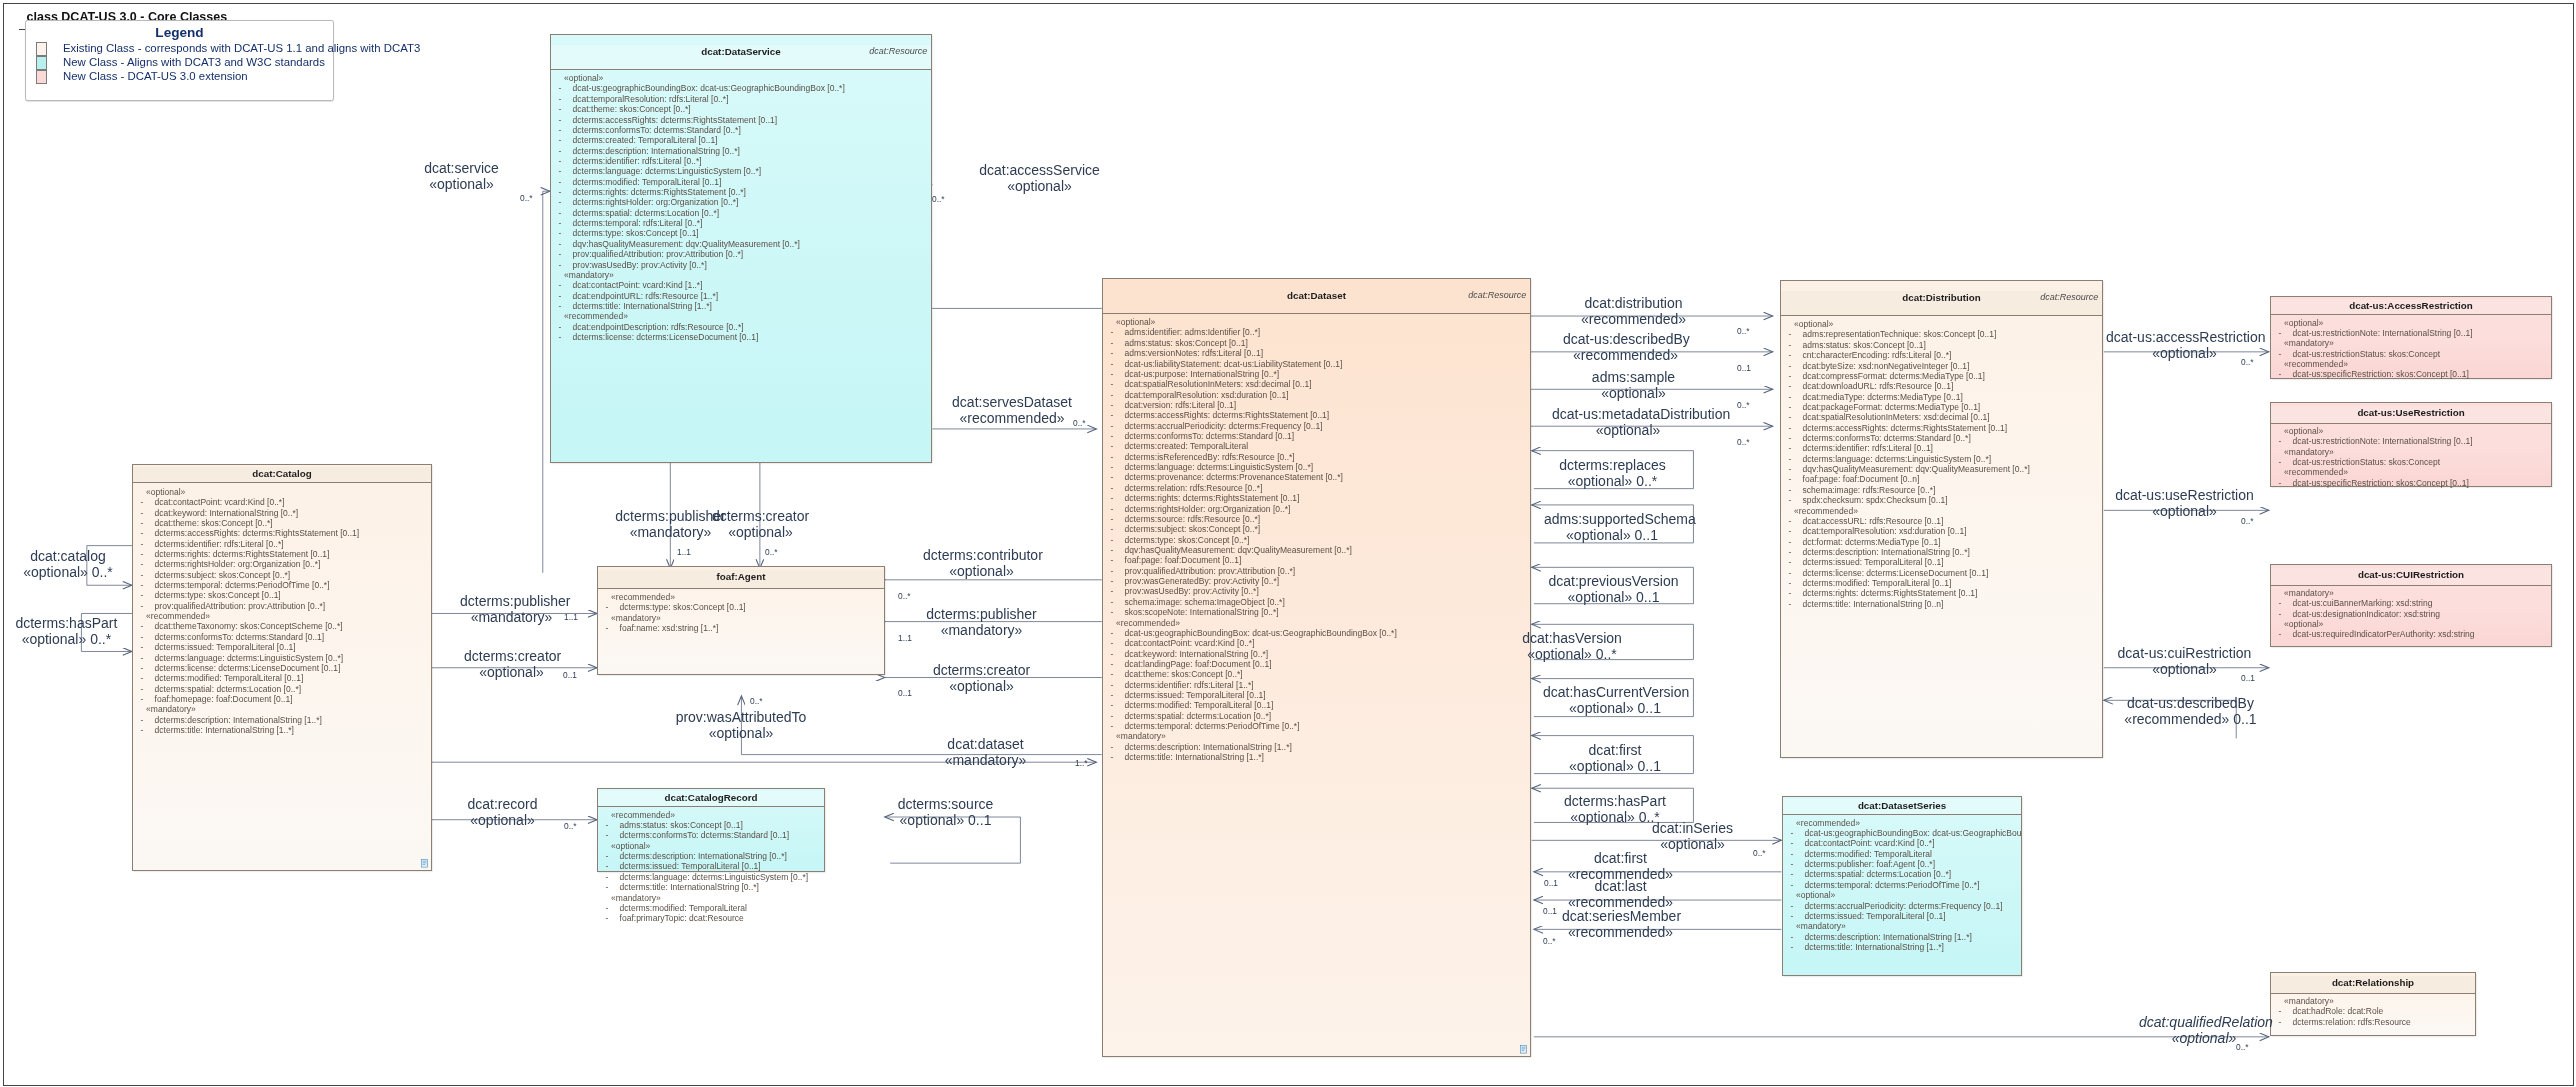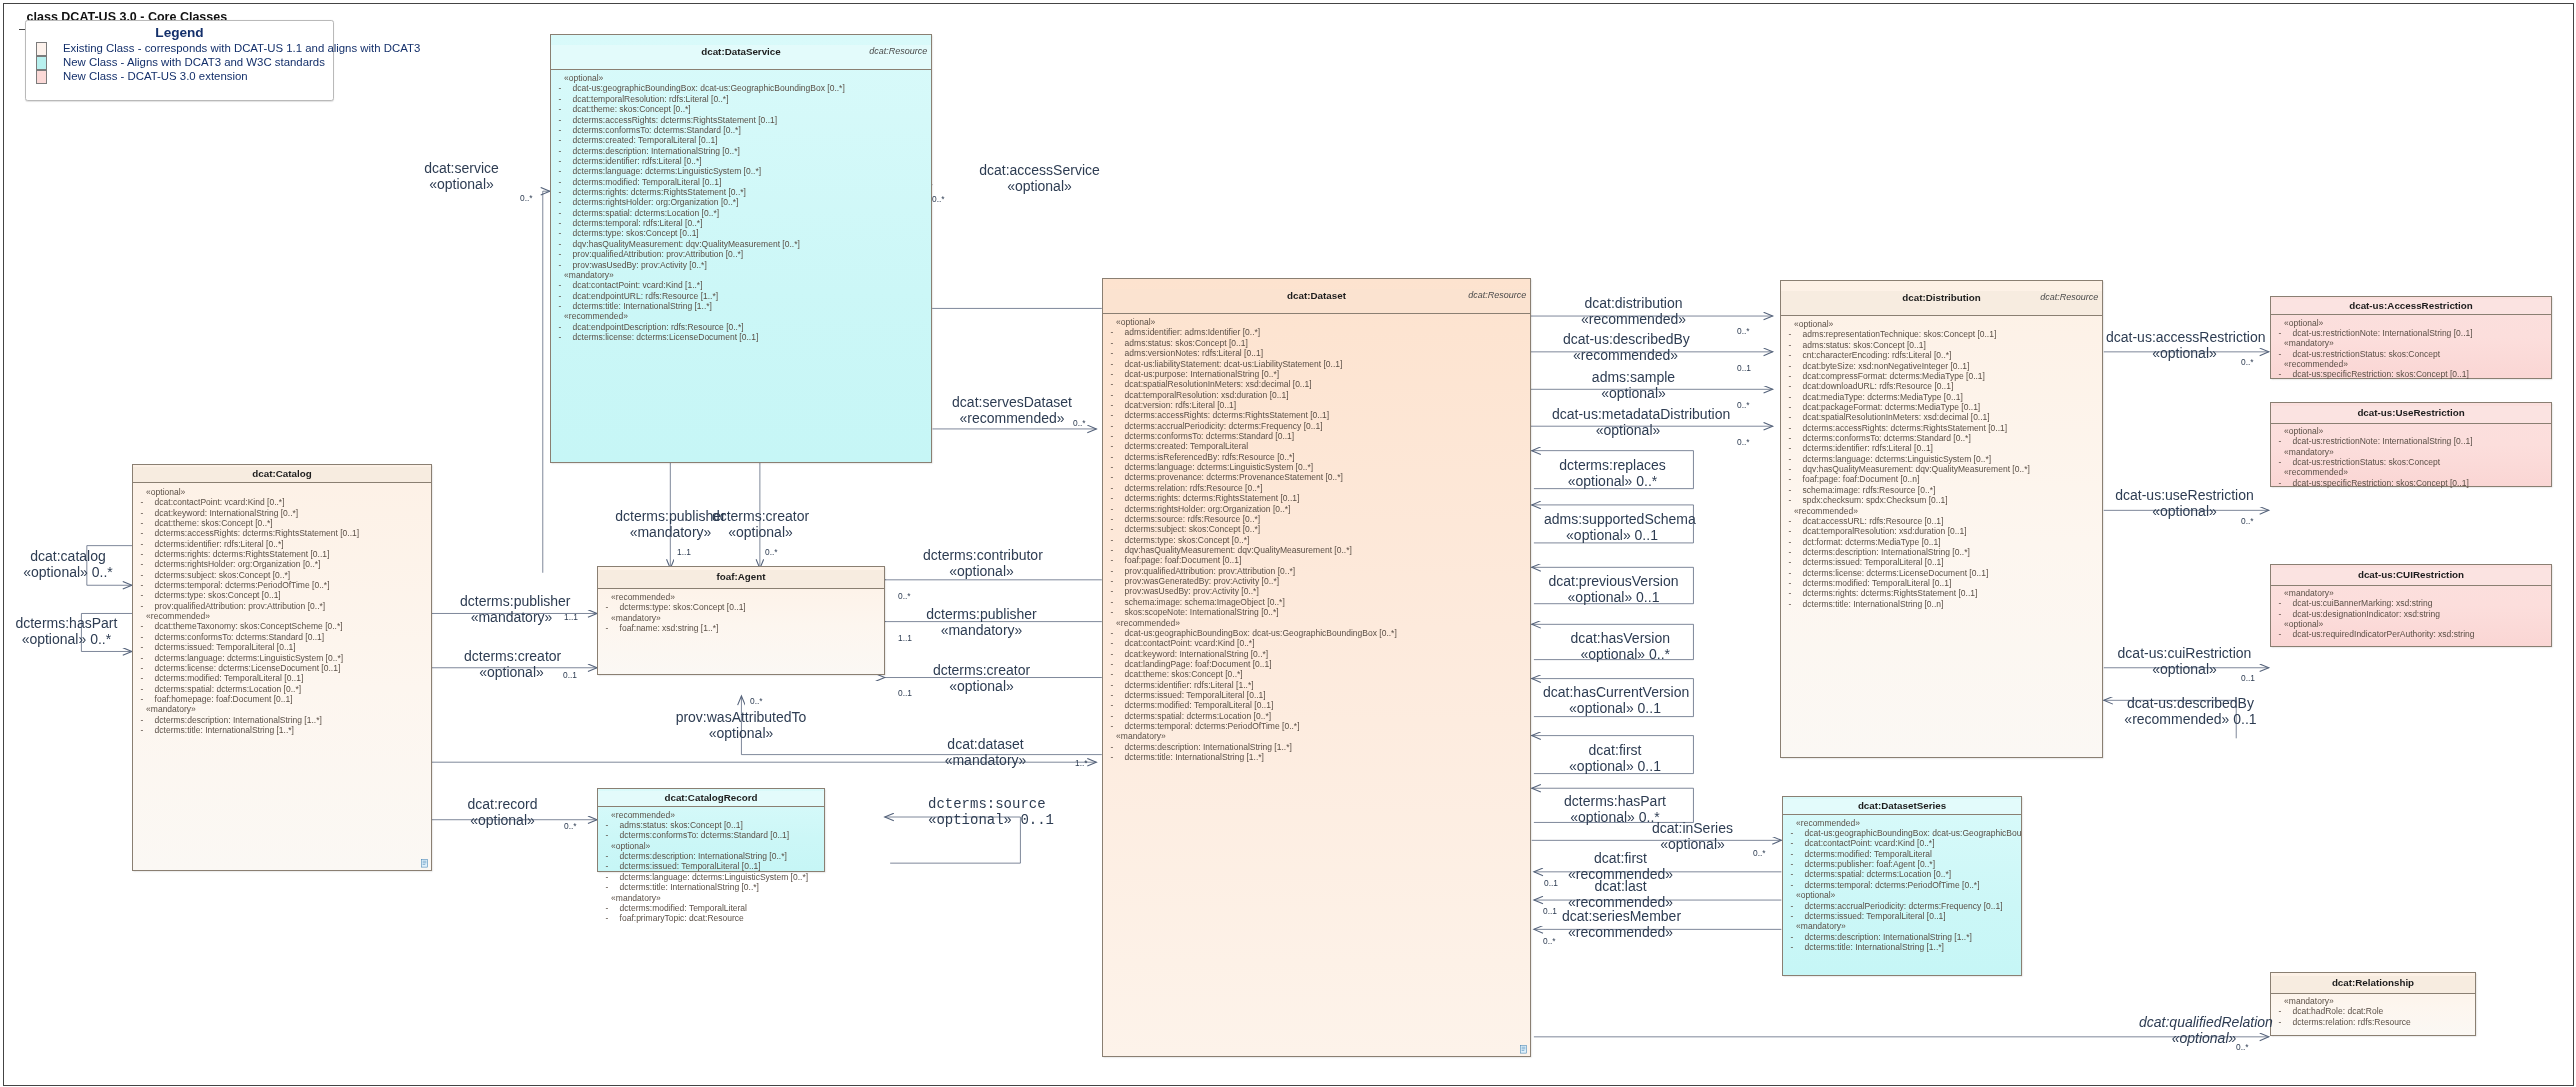--- a/index.html
+++ b/index.html
@@ -922,21 +922,21 @@
       <div>«mandatory»</div>
   </div>
   <div class="mult" style="left:1075px;top:758px;">1..*</div>
 
   <div class="lbl ctr" style="left:459px;top:797px;width:87px;">
     <div>dcat:record</div>
       <div>«optional»</div>
   </div>
   <div class="mult" style="left:564px;top:821px;">0..*</div>
 
-  <div class="lbl ctr" style="left:928px;top:797px;width:109px;font-family:Liberation Mono, monospace;">
+  <div class="lbl ctr" style="left:891px;top:797px;width:109px;">
     <div>dcterms:source</div>
       <div>«optional» 0..1</div>
   </div>
 
   <div class="lbl ctr" style="left:1574px;top:296px;width:119px;">
     <div>dcat:distribution</div>
       <div>«recommended»</div>
   </div>
   <div class="mult" style="left:1737px;top:326px;">0..*</div>
 
@@ -963,21 +963,21 @@
       <div>«optional» 0..*</div>
   </div>
   <div class="lbl ctr" style="left:1544px;top:512px;width:136px;">
     <div>adms:supportedSchema</div>
       <div>«optional» 0..1</div>
   </div>
   <div class="lbl ctr" style="left:1547px;top:574px;width:133px;">
     <div>dcat:previousVersion</div>
       <div>«optional» 0..1</div>
   </div>
-  <div class="lbl ctr" style="left:1542px;top:631px;width:128px;text-align:right;">
+  <div class="lbl ctr" style="left:1508px;top:631px;width:128px;">
     <div>dcat:hasVersion</div>
       <div>«optional» 0..*</div>
   </div>
   <div class="lbl ctr" style="left:1543px;top:685px;width:144px;">
     <div>dcat:hasCurrentVersion</div>
       <div>«optional» 0..1</div>
   </div>
   <div class="lbl ctr" style="left:1550px;top:743px;width:130px;">
     <div>dcat:first</div>
       <div>«optional» 0..1</div>

